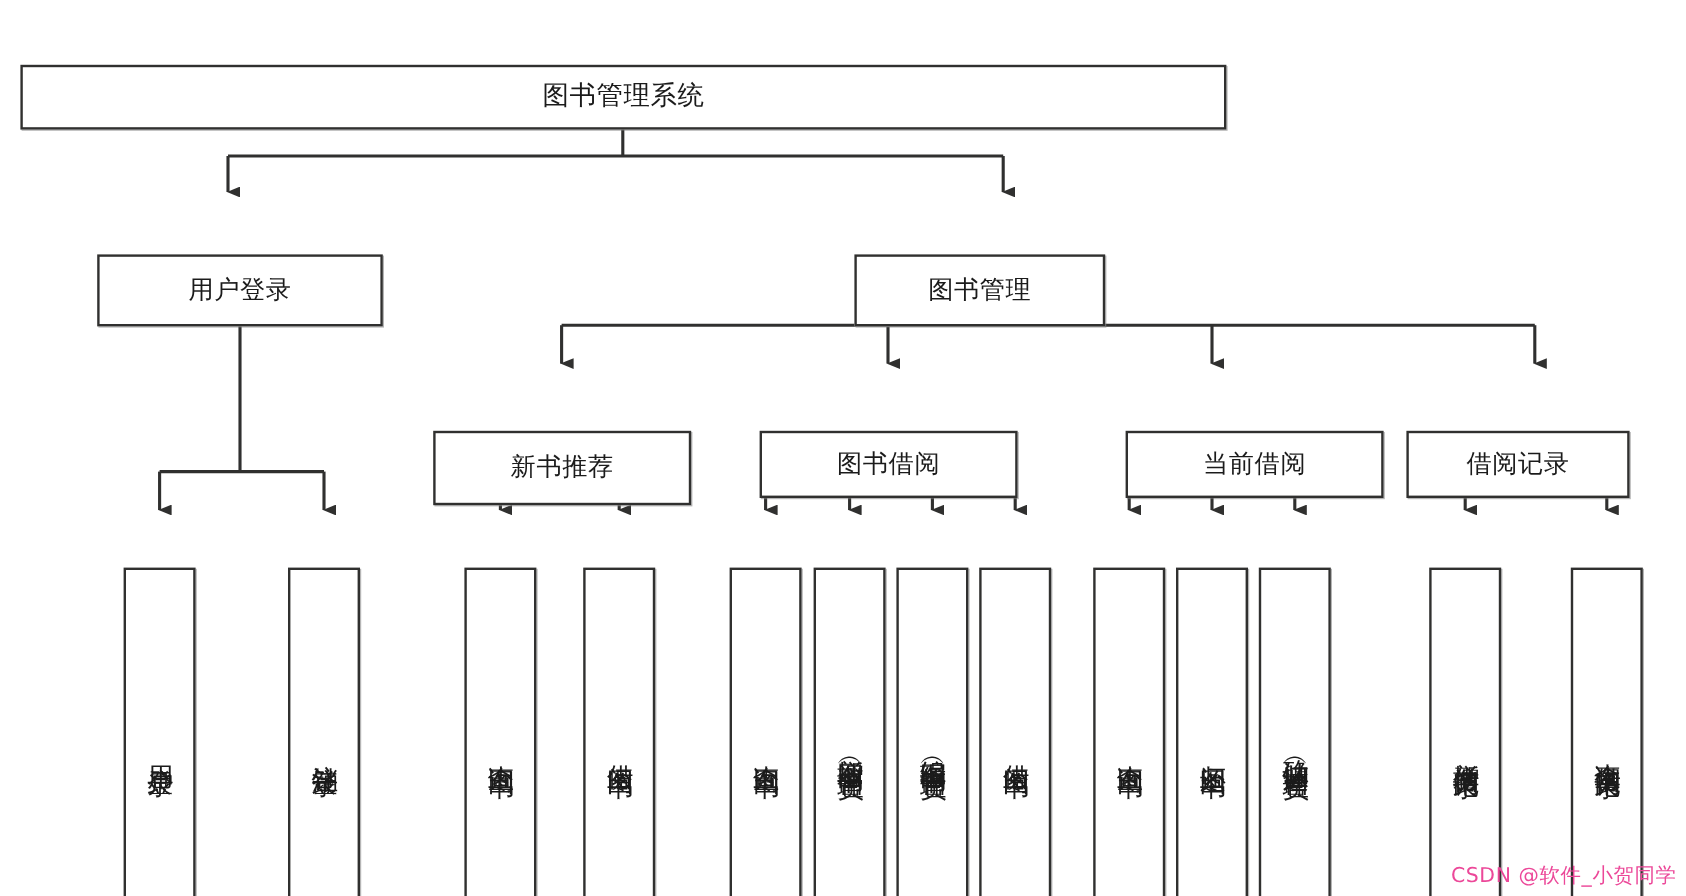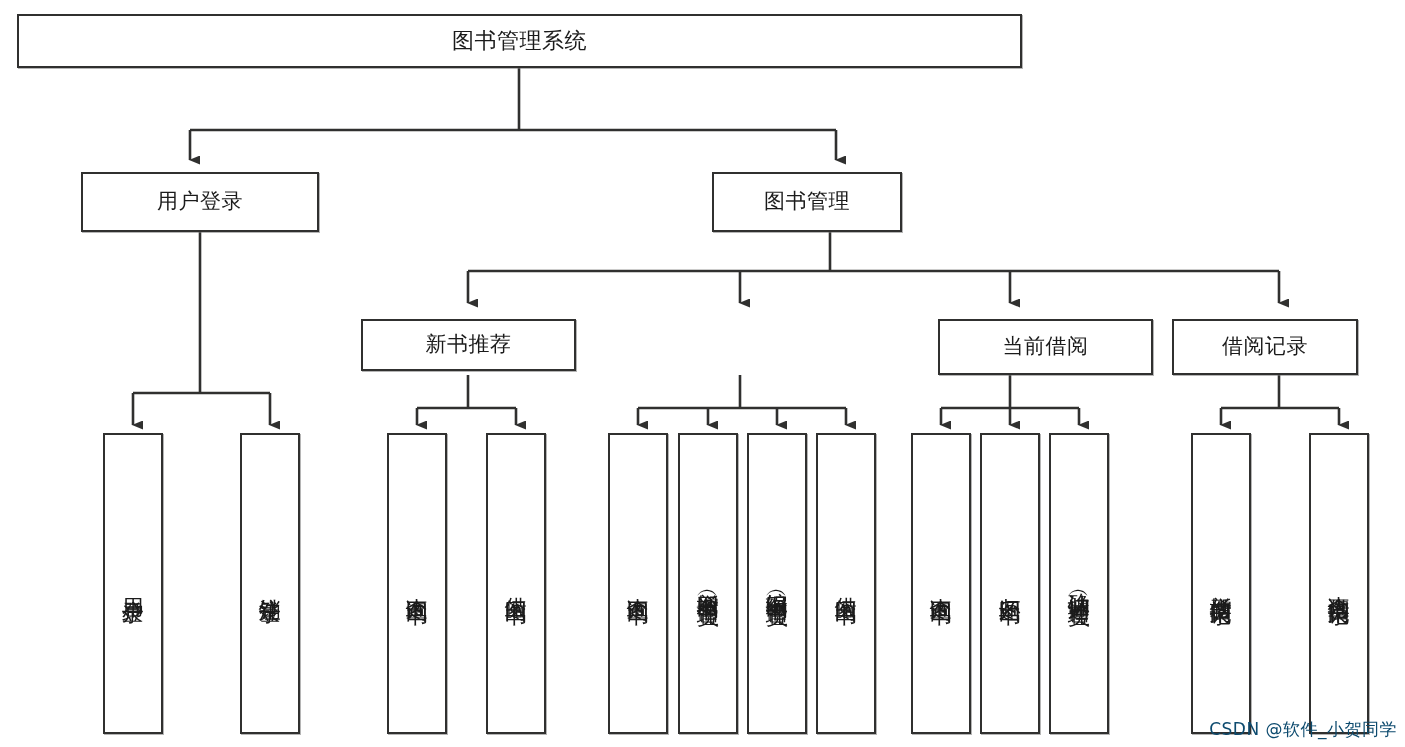--- a/index.html
+++ b/index.html
@@ -30,20 +30,21 @@
     position: absolute;
     box-sizing: border-box;
     background: #ffffff;
     border: 2px solid #30302f;
     box-shadow: 1px 1px 0 0 rgba(120,120,120,0.55);
     display: flex;
     align-items: center;
     justify-content: center;
     color: #1b1b1b;
     z-index: 2;
+    margin-top: 40px;
   }
   .node-label {
     display: block;
     text-align: center;
     line-height: 1.22;
     letter-spacing: 0.5px;
     white-space: nowrap;
   }
   
   .node.horiz .node-label {
@@ -65,21 +66,21 @@
     line-height: 1.16;
     letter-spacing: 2px;
     white-space: nowrap;
     max-height: 100%;
   }
   #watermark {
     position: absolute;
     right: 8px;
     bottom: 6px;
     font-size: 17px;
-    color: #0c4a6e;
+    color: #ec4899;
     letter-spacing: 0.5px;
     z-index: 5;
     white-space: nowrap;
   }
 </style>
 </head>
 <body>
 
 <div id="diagram-root">
 
@@ -133,26 +134,29 @@
     </g>
   </svg>
 
   <div class="node horiz root" style="left:17px; top:14px; width:1005px; height:54px;">
     <span class="node-label">图书管理系统</span>
   </div>
 
   <div class="node horiz" style="left:81px; top:172px; width:238px; height:60px;">
     <span class="node-label">用户登录</span>
   </div>
-  <div class="node horiz" style="left:712px; top:172px; width:190px; height:60px;">
+  <div class="node horiz" style="left:712px; top:172px; width:209px; height:60px;">
     <span class="node-label">图书管理</span>
   </div>
 
-  <div class="node horiz" style="left:361px; top:319px; width:215px; height:52px;">
+  <div class="node horiz" style="left:361px; top:319px; width:215px; height:62px;">
     <span class="node-label">新书推荐</span>
+  </div>
+  <div class="node horiz" style="left:633px; top:319px; width:215px; height:56px;">
+    <span class="node-label">图书借阅</span>
   </div>
   <div class="node horiz" style="left:938px; top:319px; width:215px; height:56px;">
     <span class="node-label">当前借阅</span>
   </div>
   <div class="node horiz" style="left:1172px; top:319px; width:186px; height:56px;">
     <span class="node-label">借阅记录</span>
   </div>
 
   <div class="node vert" style="left:103px; top:433px; width:60px; height:301px;">
     <span class="node-label">用户登录</span>

